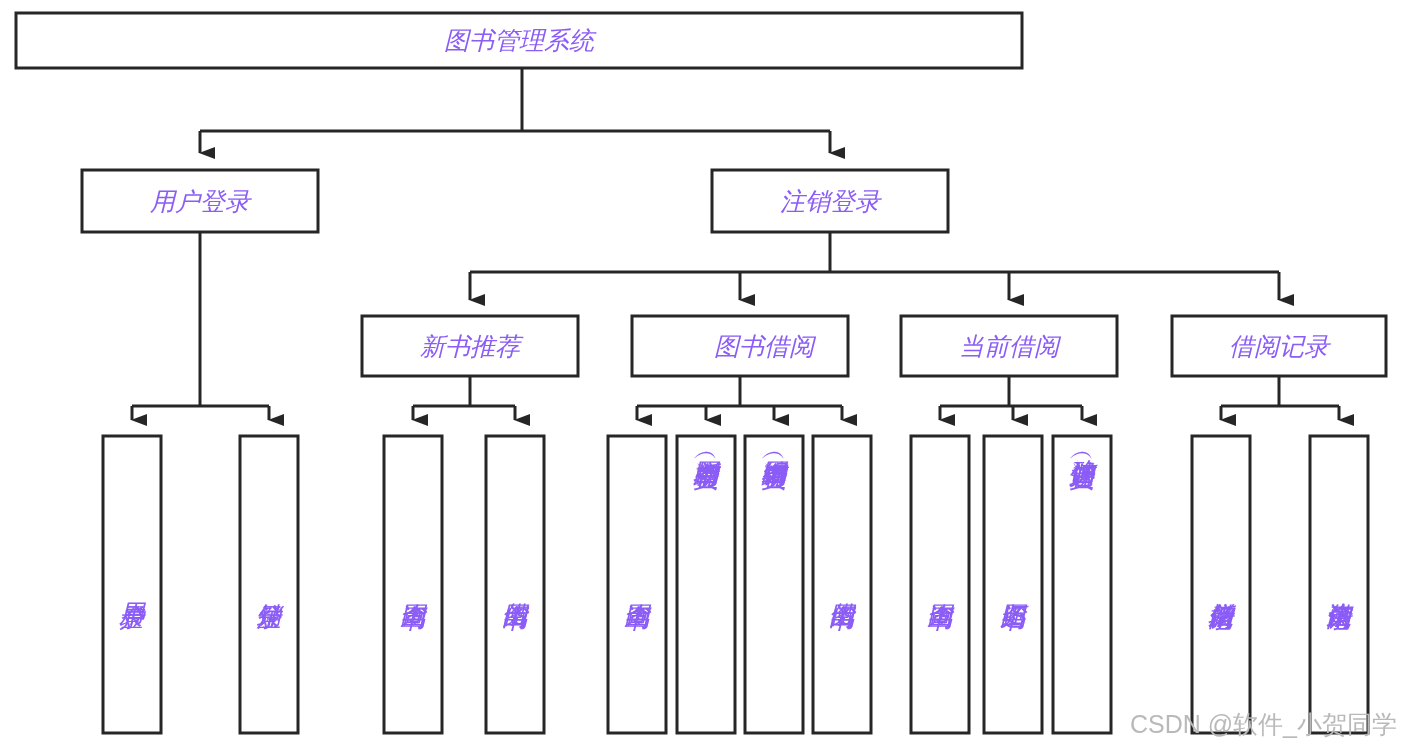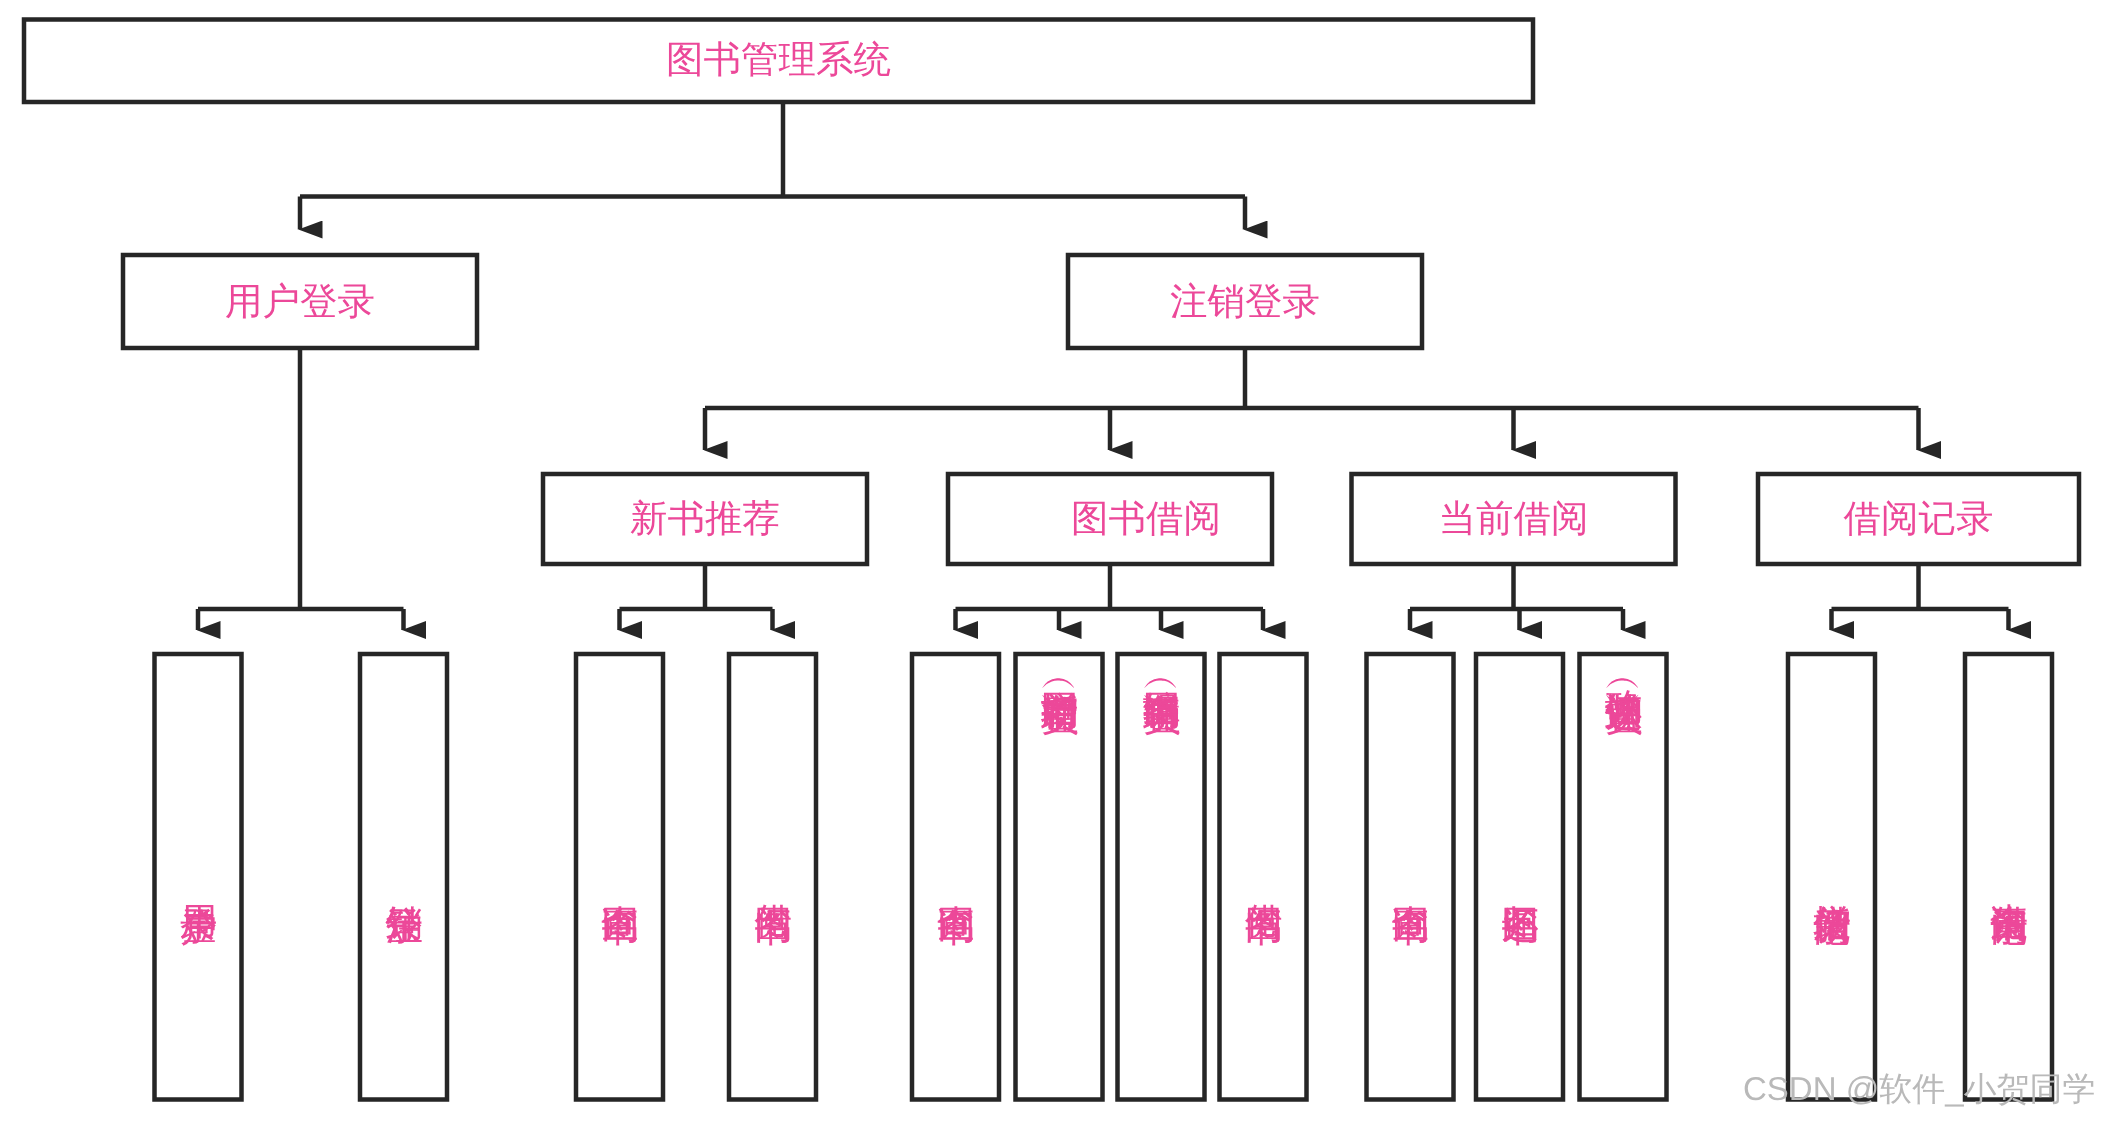--- a/index.html
+++ b/index.html
@@ -8,40 +8,41 @@
     width:1405px;height:747px;overflow:hidden;
   }
   #stage{position:relative;width:1405px;height:747px;background:#fff;}
   svg{position:absolute;left:0;top:0;width:1405px;height:747px;}
   .node-box{fill:#ffffff;stroke:#262626;stroke-width:3;}
   .conn{stroke:#262626;stroke-width:3;fill:none;}
   .arrow-head{fill:#262626;stroke:none;}
   .node-label{
     position:absolute;
     display:flex;align-items:center;justify-content:center;
-    color:#ec4899;
+    color:#8b5cf6;
     font-family:"Liberation Sans","DejaVu Sans",sans-serif;
     pointer-events:none;
     white-space:nowrap;
+    font-style:italic;
   }
   .horiz-label{font-size:25px;line-height:1;}
   .vert-label{
     writing-mode:vertical-rl;
     text-orientation:upright;
     font-size:25px;
     line-height:1.12;
     letter-spacing:1px;
     align-items:center;
     justify-content:center;
     text-align:center;
   }
   .watermark{
     position:absolute;
     right:8px;bottom:6px;
-    font-size:22px;
+    font-size:25px;
     color:#b9b9b9;
     font-family:"Liberation Sans","DejaVu Sans",sans-serif;
     white-space:nowrap;
   }
 </style>
 </head>
 <body>
 
 <div id="stage">
 

